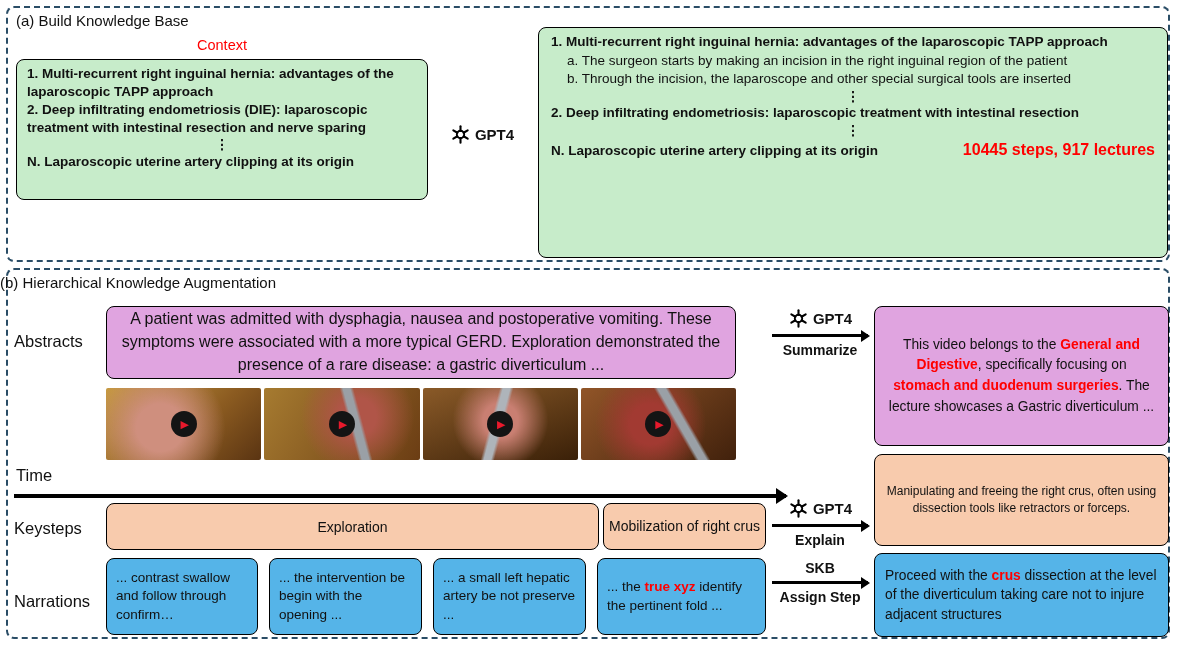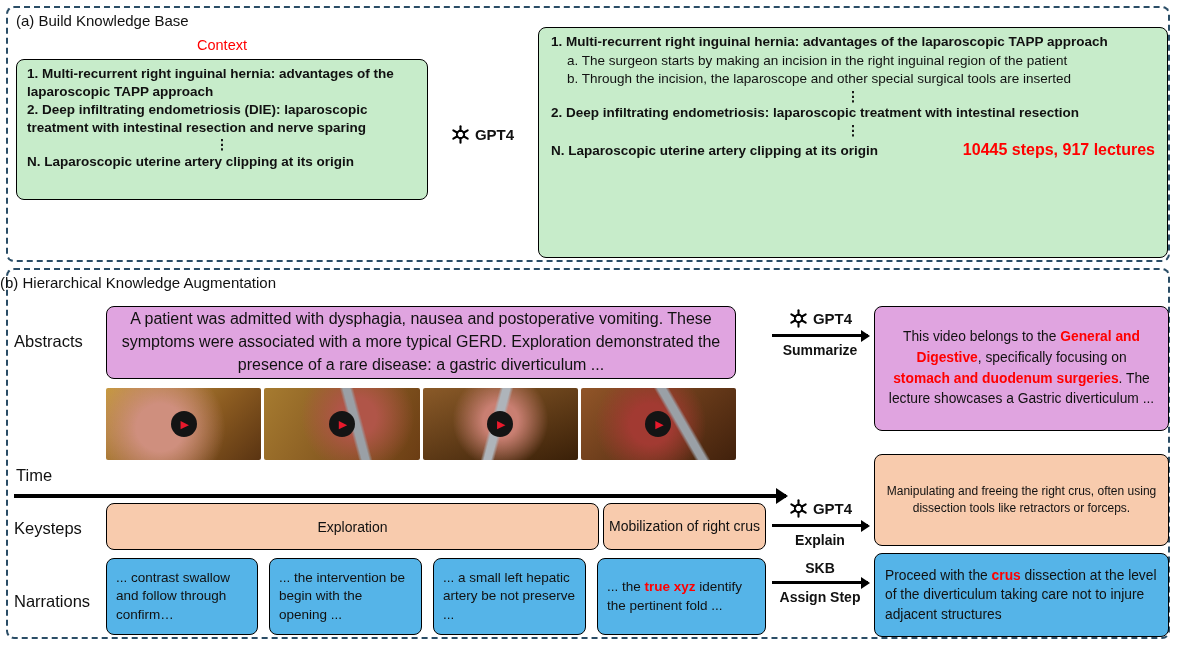--- a/index.html
+++ b/index.html
@@ -40,21 +40,21 @@
 
   .flow{position:absolute;display:flex;flex-direction:column;align-items:center;gap:2px;}
   .gptrow{display:flex;align-items:center;gap:4px;font-weight:bold;font-size:15px;}
   .oai{width:21px;height:21px;}
   .action{font-weight:bold;font-size:14px;white-space:nowrap;}
   .flow-arrow{width:96px;height:3px;background:#000;position:relative;margin:3px 0;}
   .flow-arrow::after{content:"";position:absolute;right:-2px;top:50%;transform:translateY(-50%);
      border-left:9px solid #000;border-top:6px solid transparent;border-bottom:6px solid transparent;}
 
   #absBox{left:106px;top:306px;width:630px;height:73px;padding:16px 14px;font-size:16px;line-height:1.42;}
-  #sumBox{left:874px;top:306px;width:295px;height:125px;padding:6px 12px;font-size:13.8px;line-height:1.5;}
+  #sumBox{left:874px;top:306px;width:295px;height:140px;padding:6px 12px;font-size:13.8px;line-height:1.5;}
   .hl{color:var(--c-red,#ff0000);font-weight:bold;}
 
   #videoStrip{left:106px;top:388px;width:630px;height:72px;display:flex;gap:3px;}
   .vframe{flex:1;position:relative;border-radius:2px;overflow:hidden;}
   .vf1{background:radial-gradient(circle at 35% 55%,#cf8f7e 0 22%,rgba(0,0,0,0) 60%),
        linear-gradient(135deg,#c79a42,#8a5a20 60%,#5a3412);}
   .vf2{background:linear-gradient(75deg,rgba(0,0,0,0) 54%,#9aa0a6 56% 60%,rgba(0,0,0,0) 62%),
        radial-gradient(circle at 60% 40%,#b05548 0 18%,rgba(0,0,0,0) 55%),
        linear-gradient(120deg,#a67b30,#6b3d14);}
   .vf3{background:linear-gradient(105deg,rgba(0,0,0,0) 44%,#aeb4ba 46% 50%,rgba(0,0,0,0) 52%),

